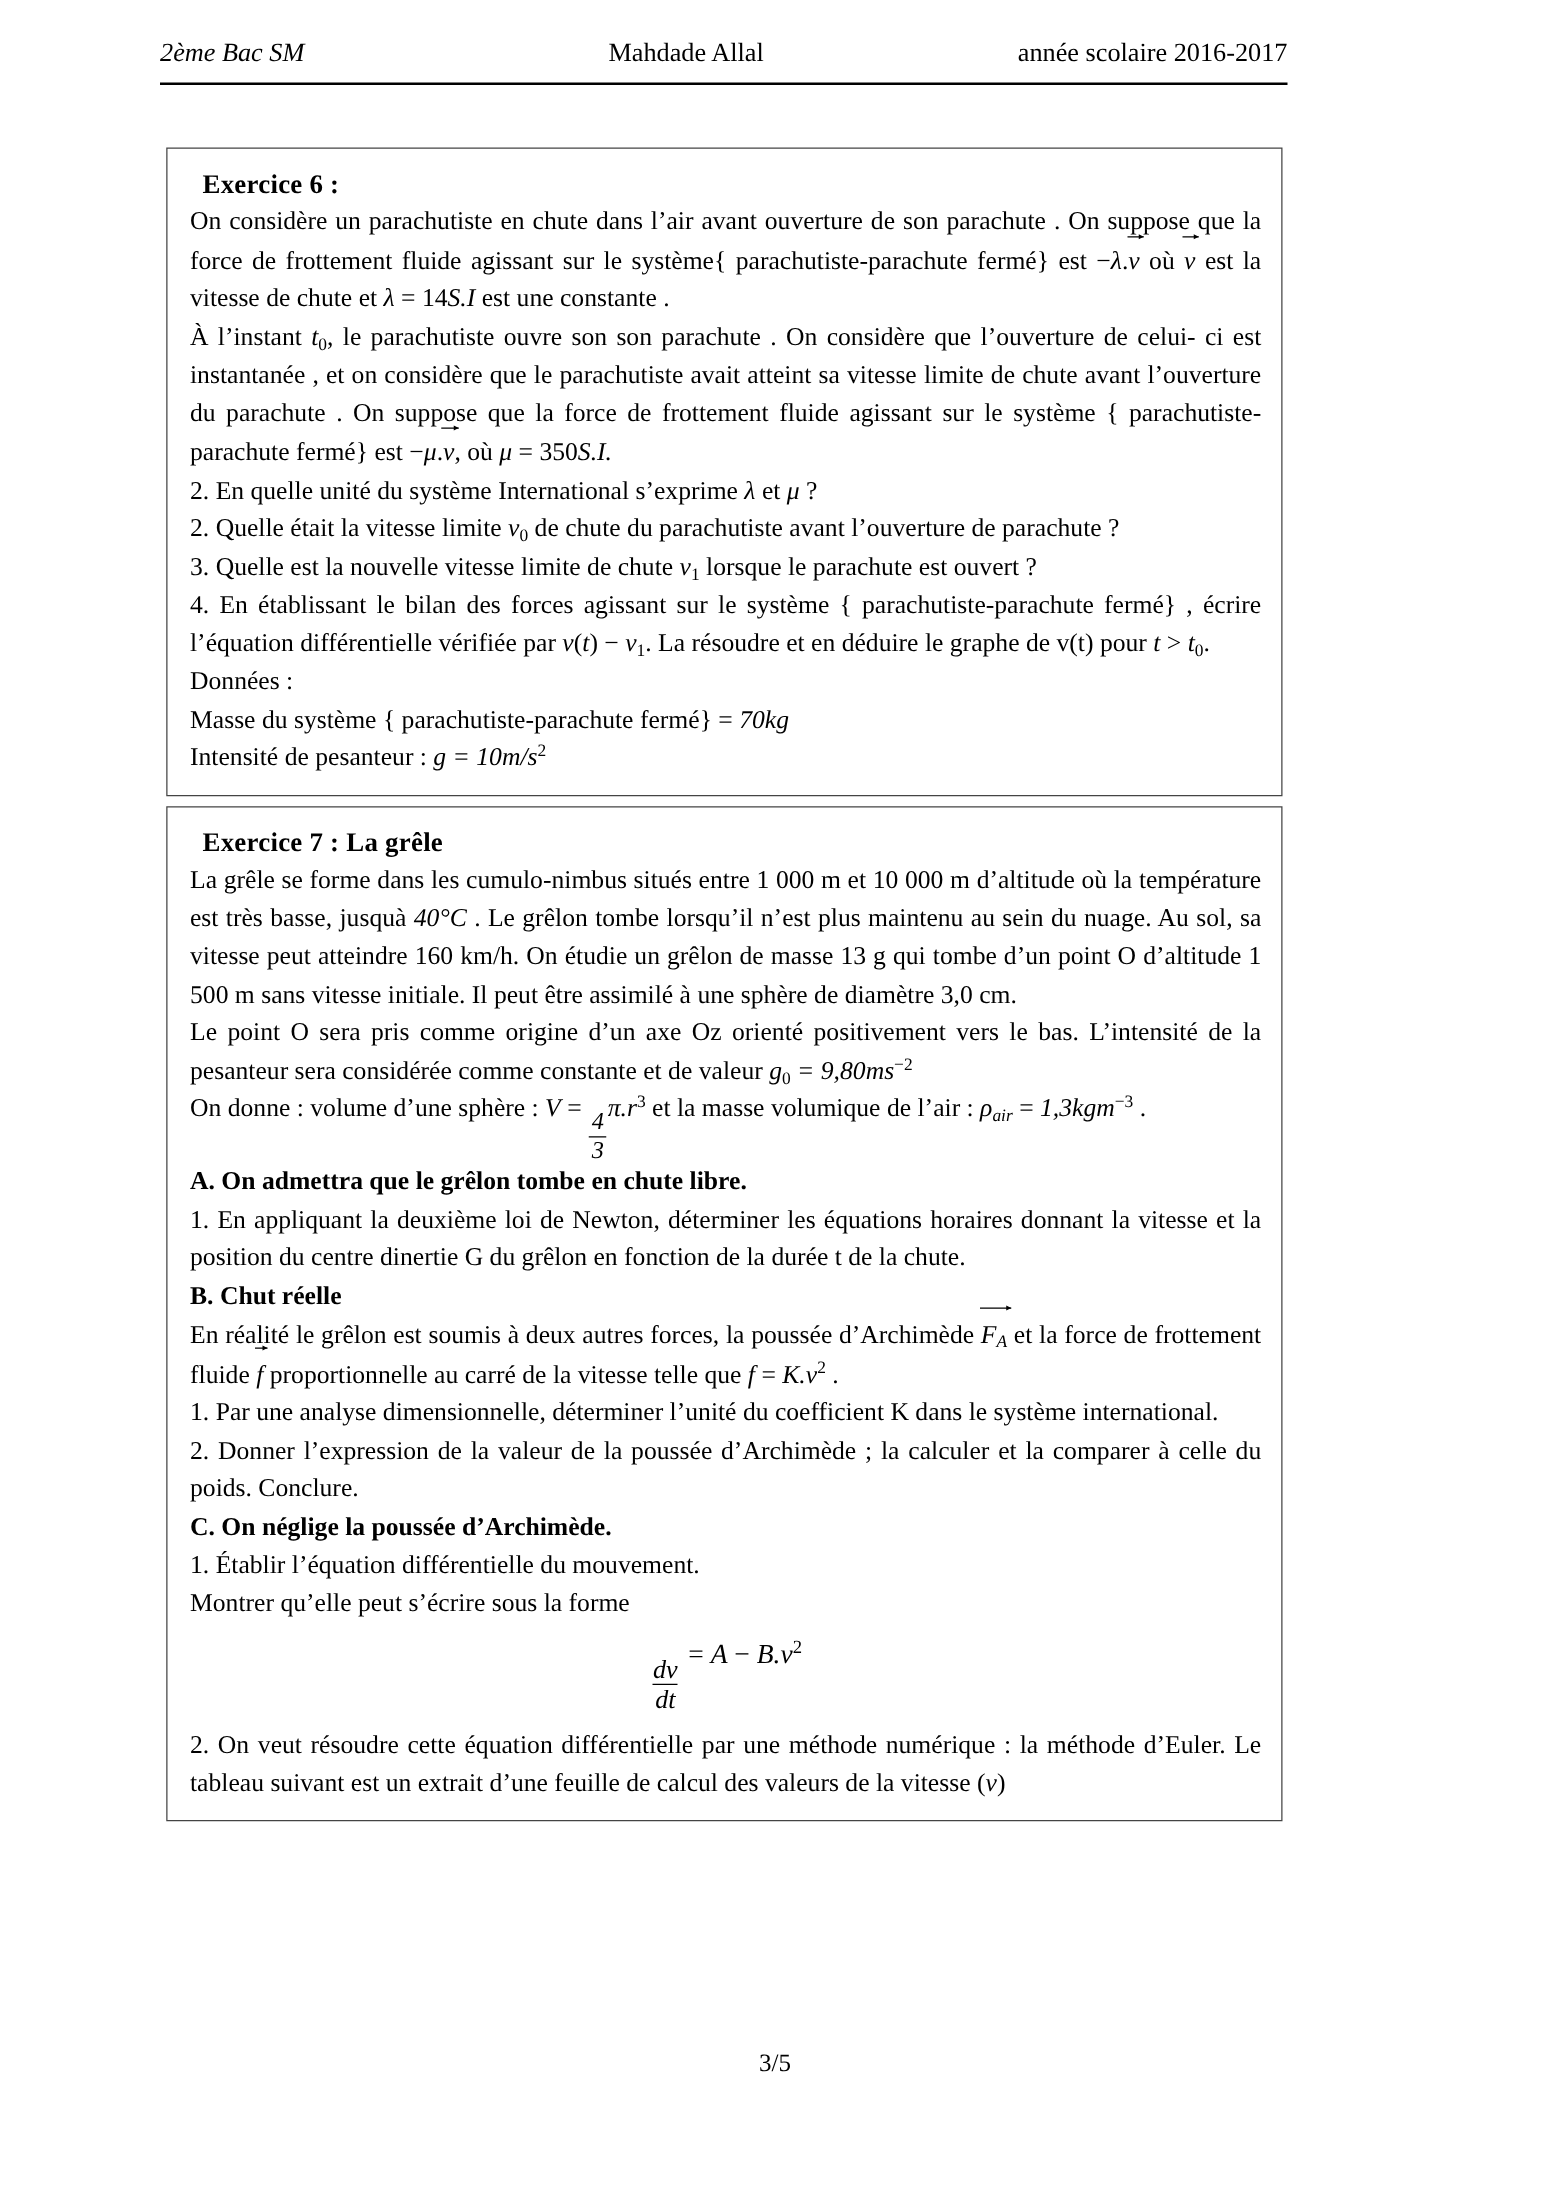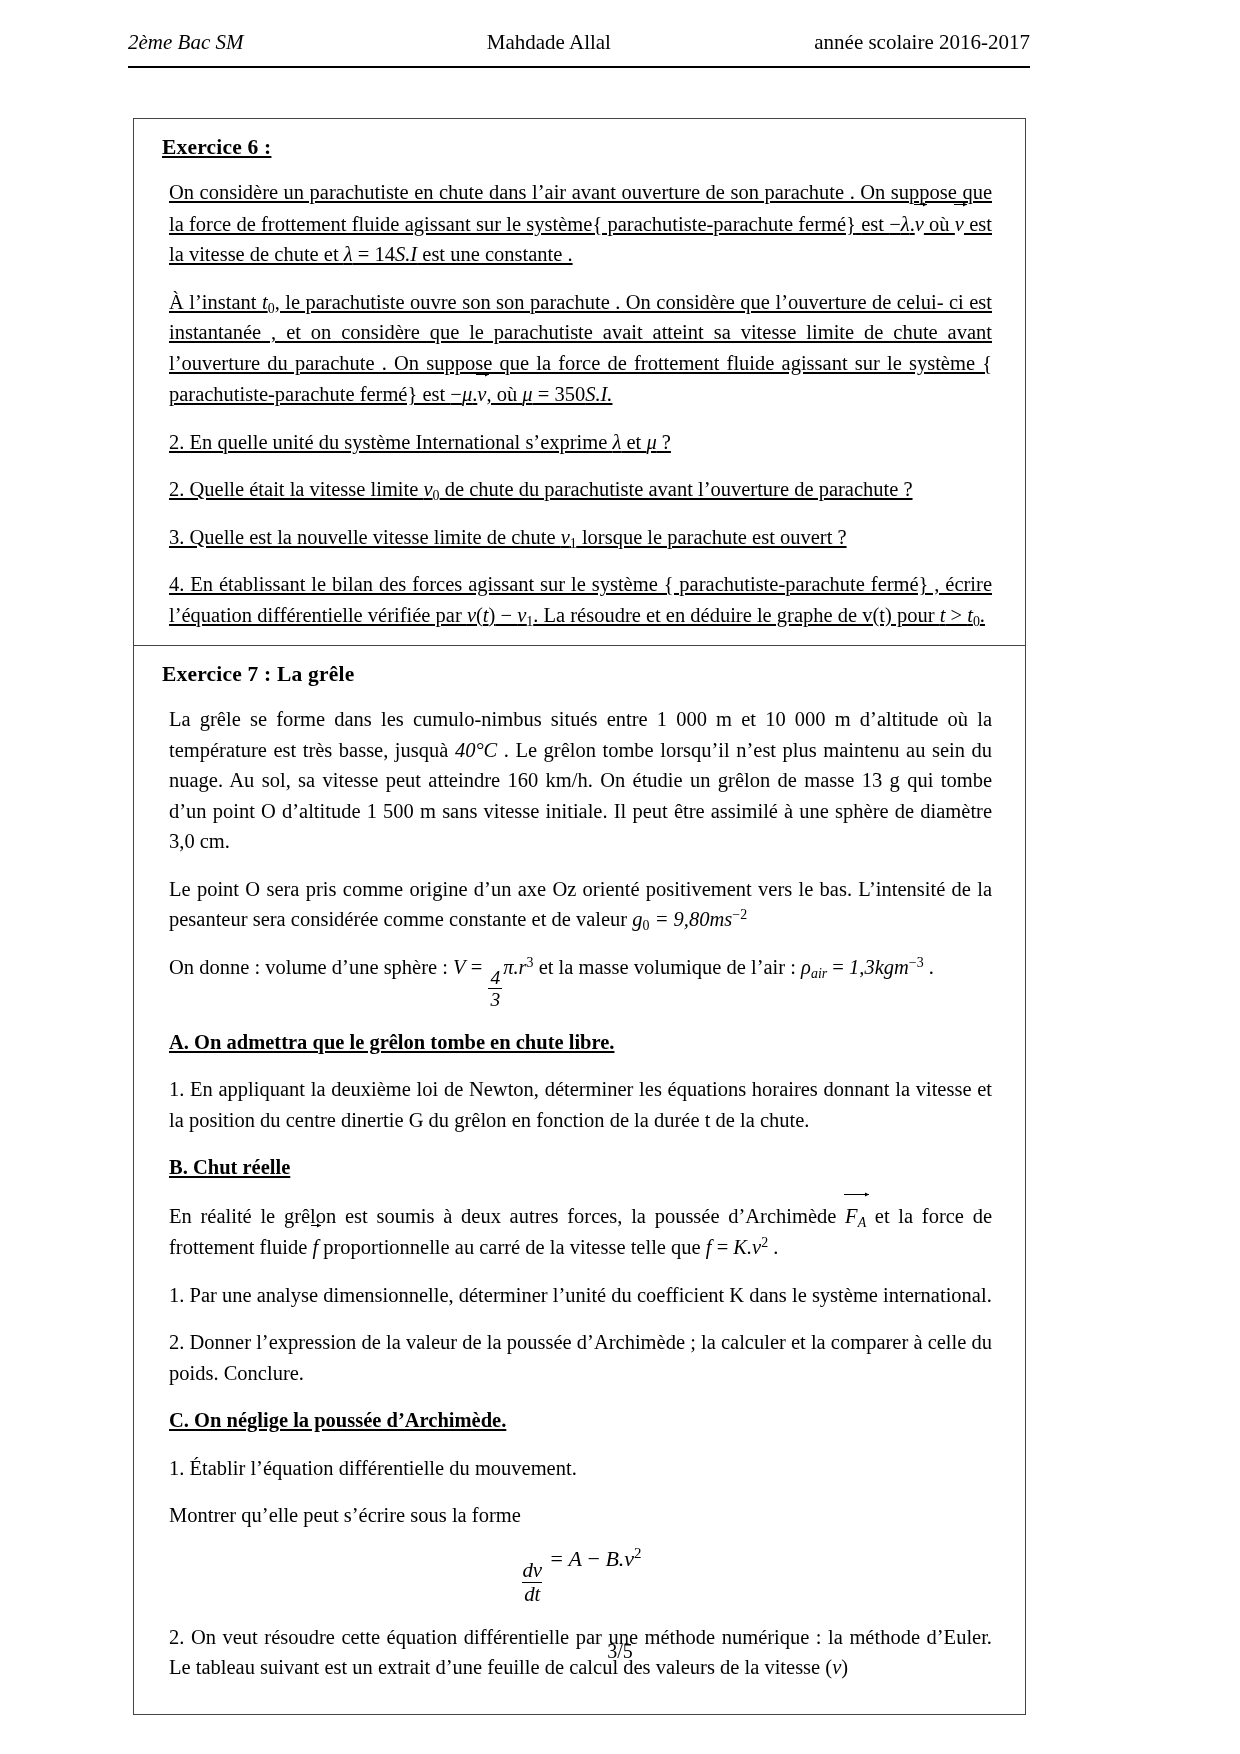--- a/index.html
+++ b/index.html
@@ -58,47 +58,46 @@
   
   .frame {
     position: absolute;
     left: 133px;
     width: 893px;
     box-sizing: border-box;
     border: 1.6px solid #444;
     background: #fff;
     padding: 12px 16px 14px 18px;
   }
-  #frame-ex6 { top: 118px; text-decoration: underline; }
+  #frame-ex6 { top: 118px; }
   #frame-ex7 { top: 645px; }
 
   .ex-title {
     font-weight: bold;
     font-size: 21.5px;
     margin: 4px 0 2px 10px;
     letter-spacing: 0.2px;
   }
 
   .body-text {
     font-size: 20.5px;
     line-height: 30.5px;
     text-align: justify;
     text-justify: inter-word;
     hyphens: none;
   }
   .body-text p {
-    margin: 17px;
+    margin: 0;
   }
   .nojust { text-align: left; }
 
   .sec-head {
     font-weight: bold;
     font-size: 20.5px;
     line-height: 30.5px;
-    text-decoration: underline;
   }
 
   
   .mi {
     font-family: "Liberation Serif", "DejaVu Serif", serif;
     font-style: italic;
   }
   sub, sup {
     font-size: 0.68em;
     line-height: 0;

